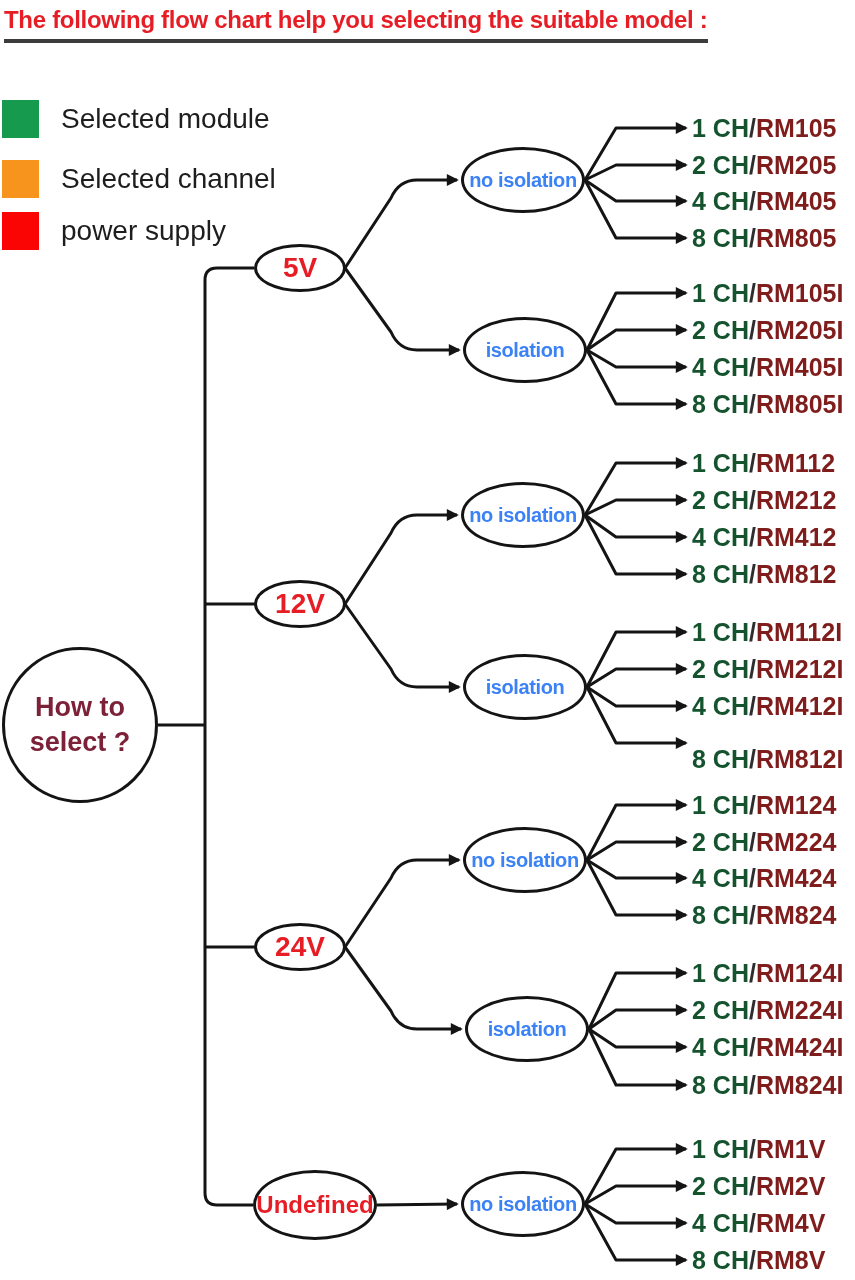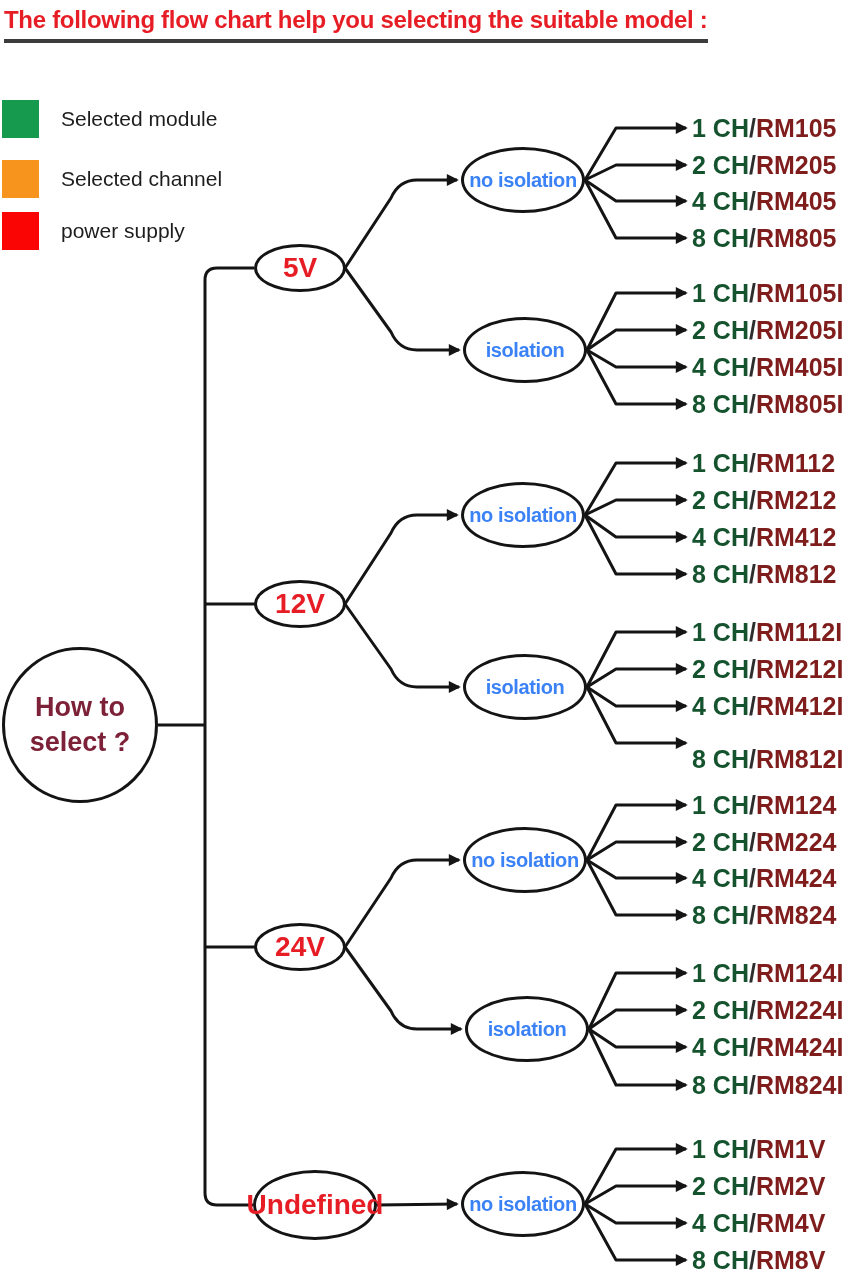--- a/index.html
+++ b/index.html
@@ -5,30 +5,30 @@
   html,body{margin:0;padding:0;background:#fff;}
   #canvas{position:relative;width:855px;height:1280px;background:#ffffff;overflow:hidden;
           font-family:"Liberation Sans", sans-serif;}
   .title{position:absolute;left:4px;top:6px;font-size:24px;font-weight:bold;color:#e71d25;
          letter-spacing:-0.3px;border-bottom:4px solid #3c3c3c;padding-bottom:5px;white-space:nowrap;}
   .legend-row{position:absolute;left:2px;display:flex;align-items:center;gap:22px;height:38px;}
   .swatch{width:37px;height:38px;flex:0 0 auto;}
   .sw-green{background:#169b4e;}
   .sw-orange{background:#f7941d;}
   .sw-red{background:#fb0404;}
-  .legend-label{font-size:21px;color:#1d1d1d;font-weight:500;white-space:nowrap;}
+  .legend-label{font-size:28px;color:#1d1d1d;font-weight:500;white-space:nowrap;}
   svg.edges{position:absolute;left:0;top:0;z-index:1;}
   .node{position:absolute;z-index:2;background:#fff;border:3px solid #141414;border-radius:50%;
         display:flex;align-items:center;justify-content:center;box-sizing:border-box;}
   .root{left:2px;top:647px;width:156px;height:156px;}
   .root-label{color:#7c2137;font-size:27px;font-weight:bold;text-align:center;line-height:1.3;width:120px;}
   .vnode{width:92px;height:48px;}
   .vnode-wide{width:124px;height:70px;}
   .v-label{color:#e71d25;font-size:28px;font-weight:bold;white-space:nowrap;}
-  .v-label-sm{color:#e71d25;font-size:28px;font-weight:bold;white-space:nowrap;}
+  .v-label-sm{color:#e71d25;font-size:24px;font-weight:bold;white-space:nowrap;}
   .cond{width:124px;height:66px;}
   .cond-label{color:#3b82f6;font-size:20px;font-weight:bold;letter-spacing:-0.4px;white-space:nowrap;}
   .leaf{position:absolute;left:692px;z-index:2;height:32px;line-height:32px;white-space:nowrap;
         font-size:25px;font-weight:bold;}
   .ch{color:#14532d;margin-top:20px;}
   .sep{color:#2d2d2d;}
   .model{color:#7f1d1d;}
 </style>
 </head>
 <body>

